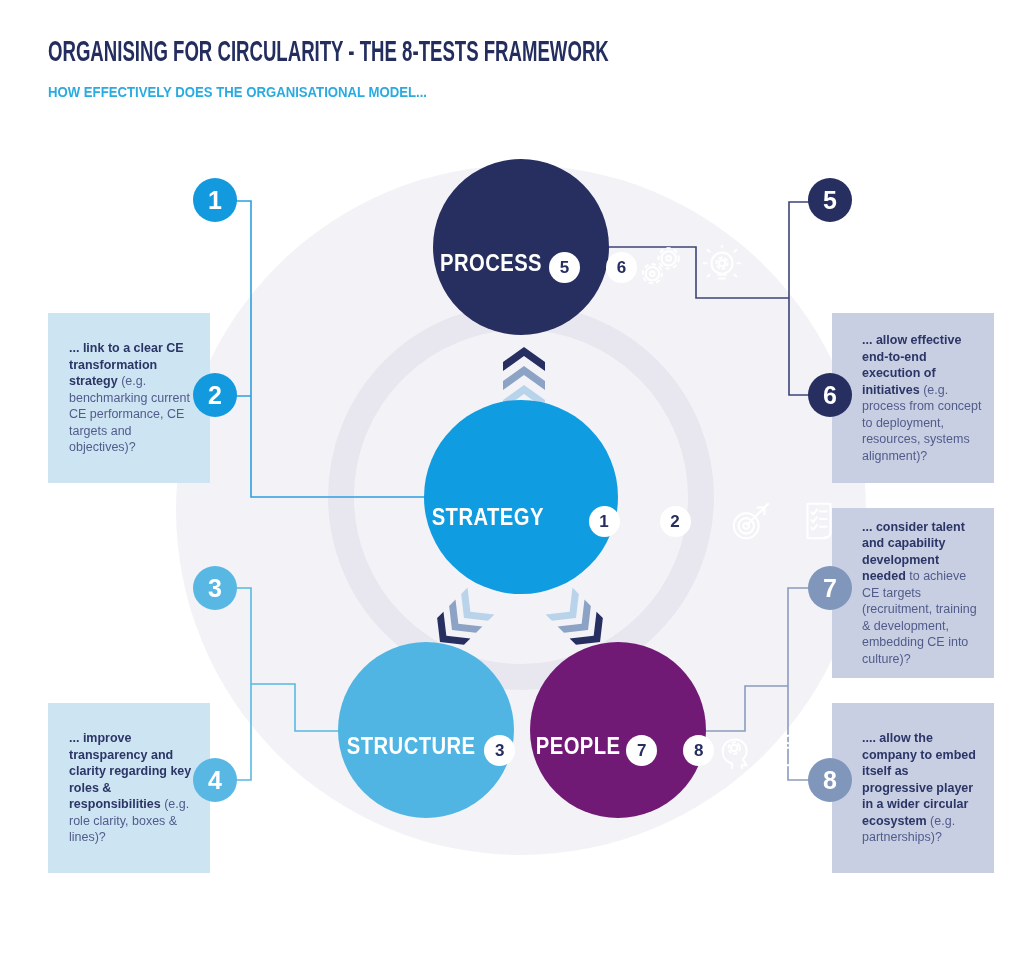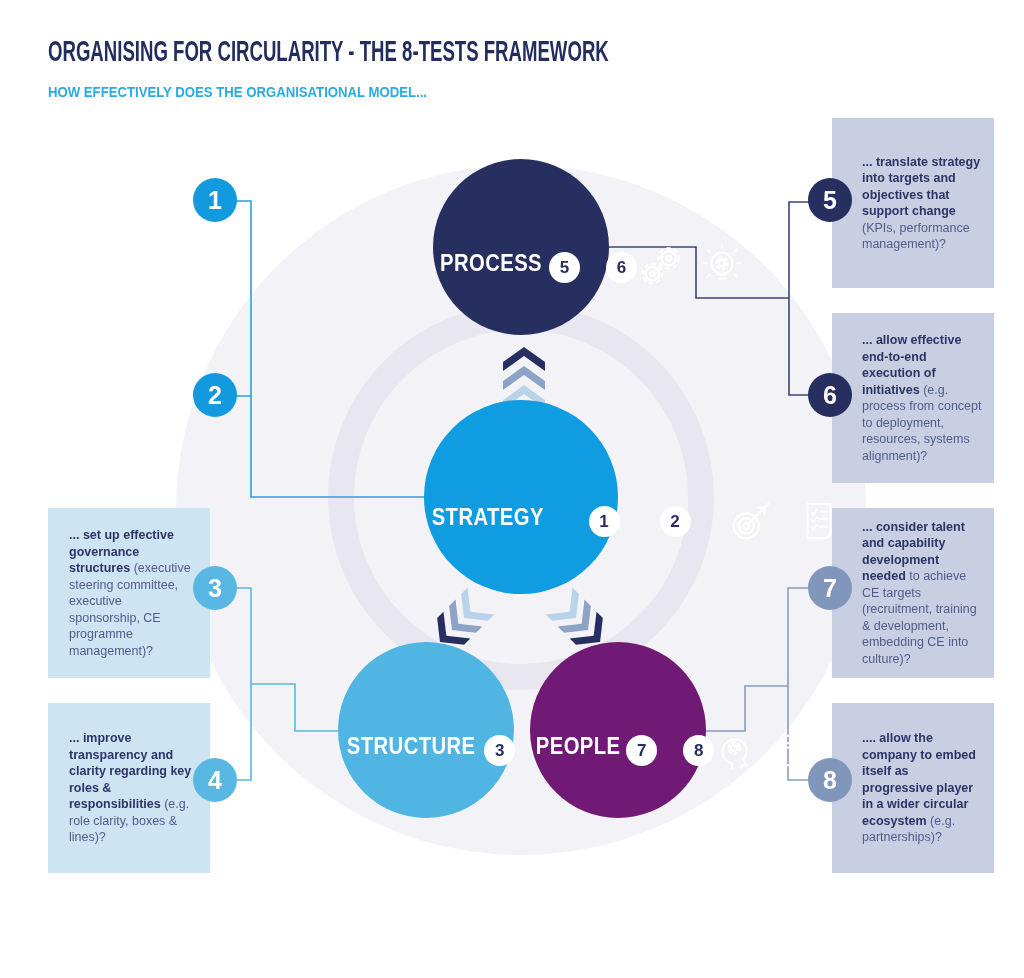--- a/index.html
+++ b/index.html
@@ -186,28 +186,25 @@
         <circle cx="14" cy="13" r="4.2"></circle>
         <circle cx="24" cy="11" r="4.2"></circle>
         <circle cx="34" cy="13" r="4.2"></circle>
         <path d="M8,26 a6.5,6.5 0 0 1 12,-1 M18,23 a6.5,6.5 0 0 1 12,0 M28,25 a6.5,6.5 0 0 1 12,1"></path>
         <path d="M8,41 C18,39 28,36 38,30"></path>
         <path d="M38,30 l-7,-0.5 M38,30 l-3,6"></path>
       </svg>
     </div>
   </div>
 
-  <div class="test-box left" style="top:508px;">
-    <p><b>... set up effective governance structures</b> <span>(executive steering committee, executive sponsorship, CE programme management)?</span></p>
+  <div class="test-box left" style="top:313px;">
+    <p><b>... link to a clear CE transformation strategy</b> <span>(e.g. benchmarking current CE performance, CE targets and objectives)?</span></p>
   </div>
   <div class="test-box left" style="top:703px;">
     <p><b>... improve transparency and clarity regarding key roles &amp; responsibilities</b> <span>(e.g. role clarity, boxes &amp; lines)?</span></p>
-  </div>
-  <div class="test-box right" style="top:118px;">
-    <p><b>... translate strategy into targets and objectives that support change</b> <span>(KPIs, performance management)?</span></p>
   </div>
   <div class="test-box right" style="top:313px;">
     <p><b>... allow effective end-to-end execution of initiatives</b> <span>(e.g. process from concept to deployment, resources, systems alignment)?</span></p>
   </div>
   <div class="test-box right" style="top:508px;">
     <p><b>... consider talent and capability development needed</b> <span>to achieve CE targets (recruitment, training &amp; development, embedding CE into culture)?</span></p>
   </div>
   <div class="test-box right" style="top:703px;">
     <p><b>.... allow the company to embed itself as progressive player in a wider circular ecosystem</b> <span>(e.g. partnerships)?</span></p>
   </div>

